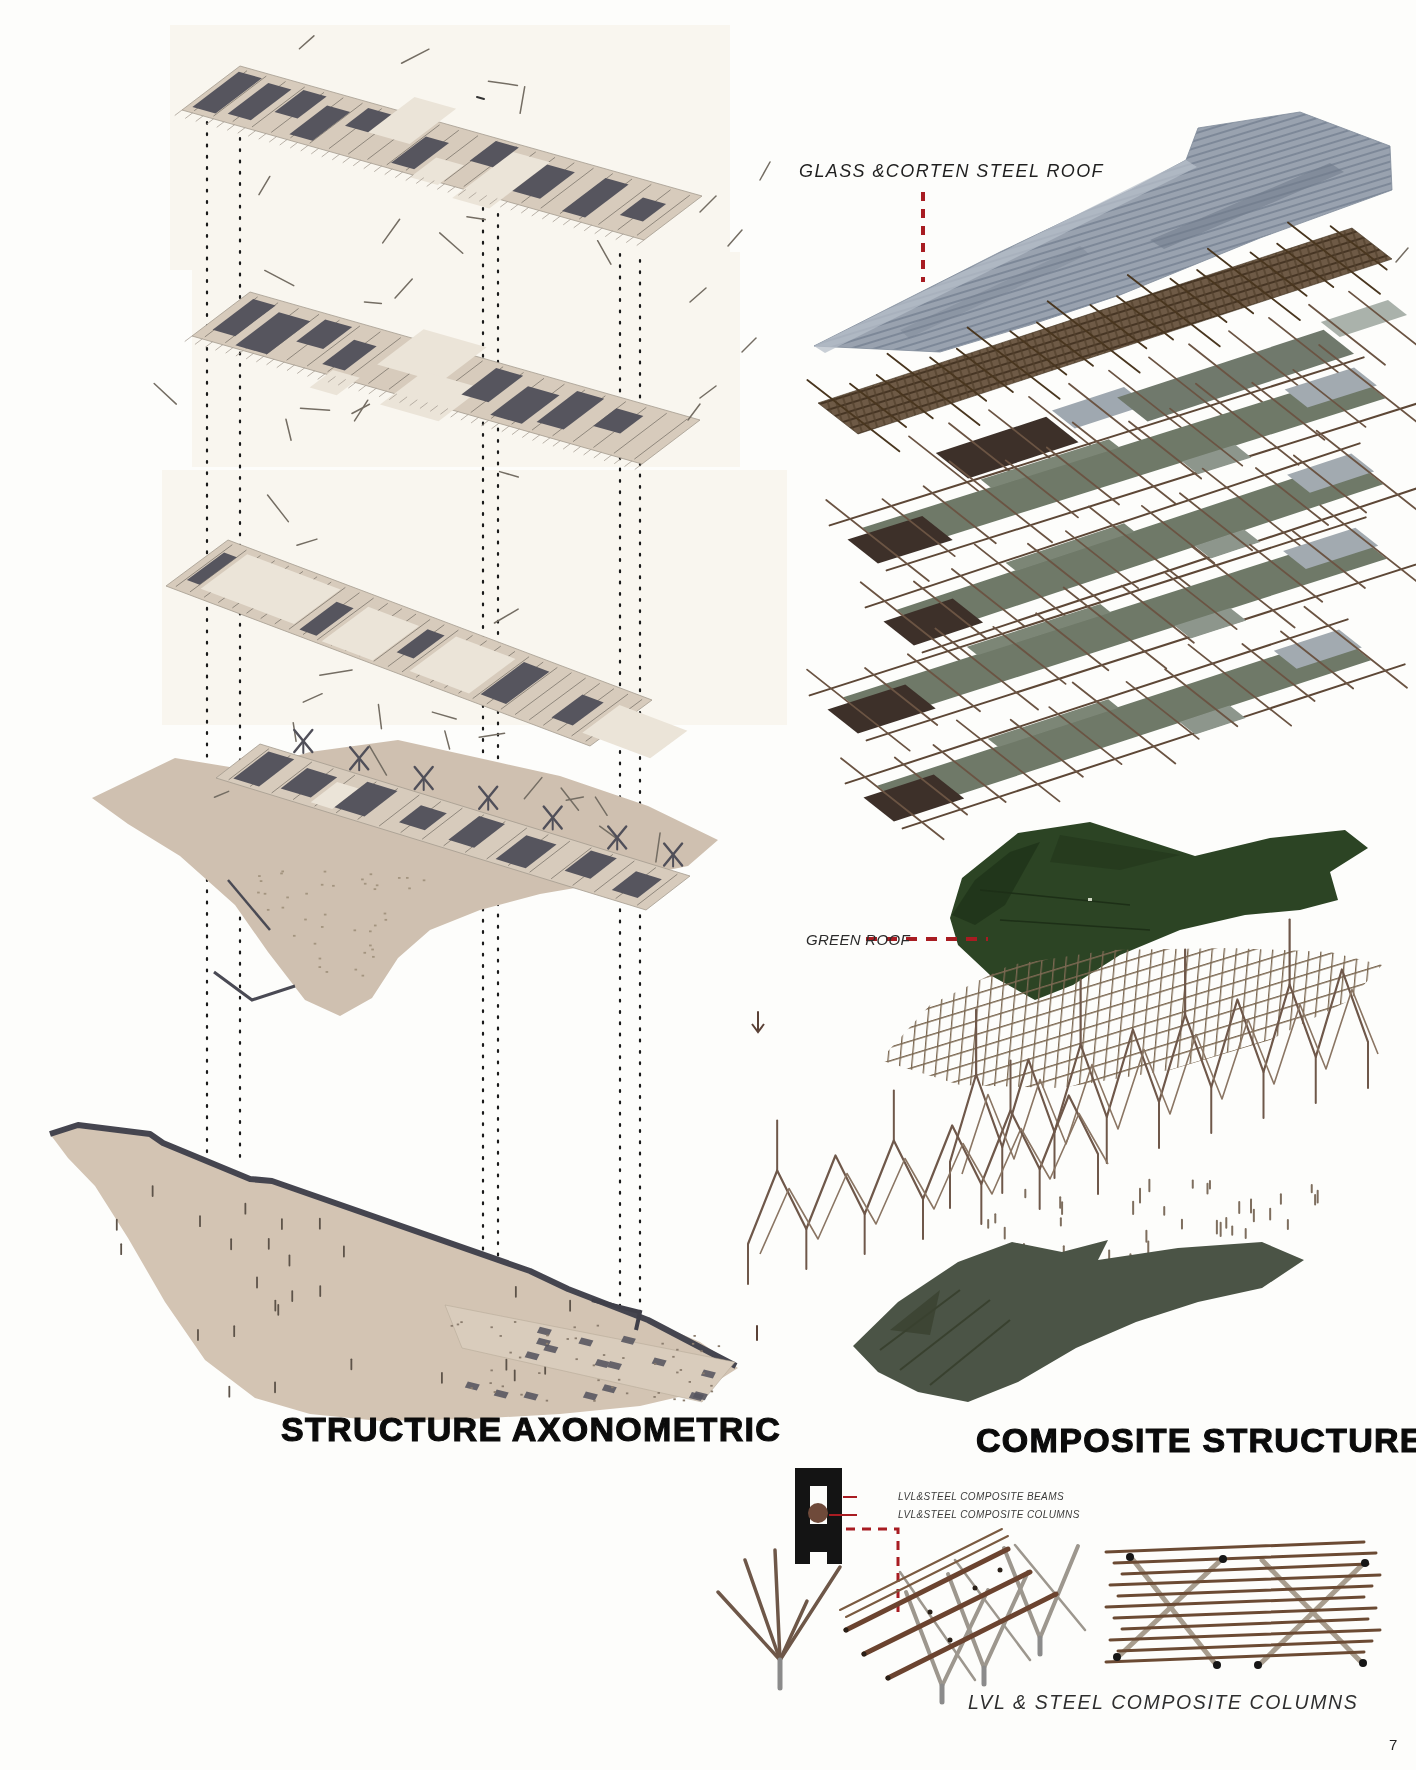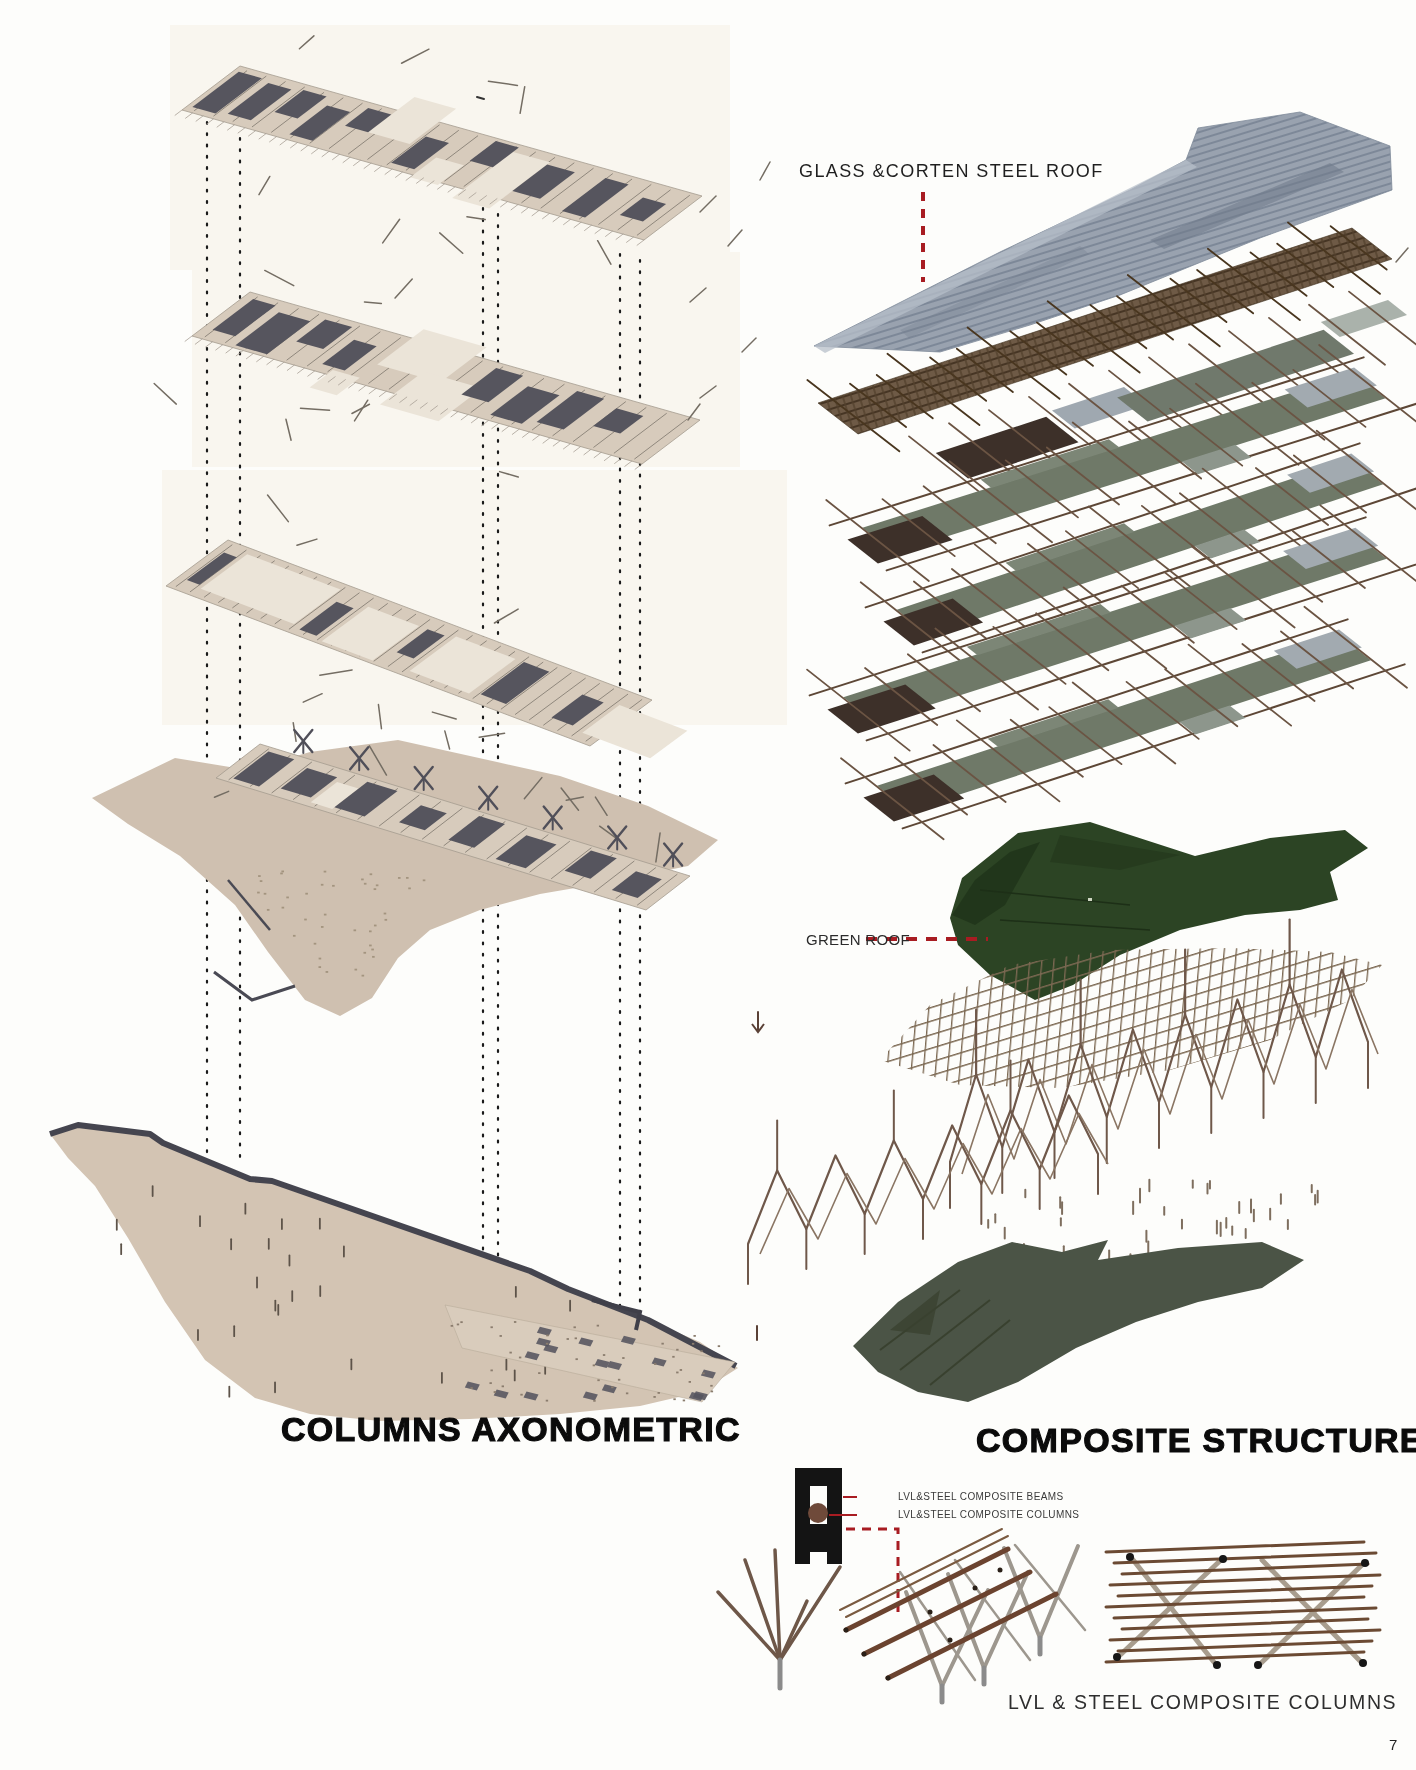--- a/index.html
+++ b/index.html
@@ -1,19 +1,19 @@
 <!DOCTYPE html>
 <html><head>
 <meta charset="utf-8">
 <style>
   html,body{margin:0;padding:0;background:#ffffff;}
   .page{position:relative;width:1416px;height:1770px;background:#fdfdfb;overflow:hidden;
         font-family:"Liberation Sans",sans-serif;}
   svg{position:absolute;left:0;top:0;}
-  .lbl{position:absolute;font-family:"Liberation Sans",sans-serif;color:#2b2b2b;white-space:nowrap;letter-spacing:1px;}
+  .lbl{position:absolute;font-family:"Liberation Sans",sans-serif;color:#2b2b2b;white-space:nowrap;letter-spacing:1px;font-style:italic;}
   .lbl-big{font-size:18px;letter-spacing:1.4px;color:#1f1f1f;}
   .lbl-small{font-size:10px;letter-spacing:.4px;color:#3a3a3a;padding-left:37px;}
   .lbl-caption{font-size:19.5px;letter-spacing:1.6px;color:#2e2e2e;}
   .title{position:absolute;font-family:"Liberation Sans",sans-serif;font-weight:bold;color:#0b0b0b;
          white-space:nowrap;font-size:34px;letter-spacing:1.3px;-webkit-text-stroke:1.1px #0b0b0b;}
   .pagenum{position:absolute;font-size:15px;color:#222;font-family:"Liberation Sans",sans-serif;}
 </style>
 </head>
 <body>
 
@@ -805,25 +805,25 @@
         <line x1="700" y1="398" x2="716" y2="386" stroke="#746d63" stroke-width="1.5" stroke-linecap="round"></line>
         <line x1="1396" y1="262" x2="1408" y2="248" stroke="#746d63" stroke-width="1.5" stroke-linecap="round"></line>
         <line x1="688" y1="420" x2="700" y2="404" stroke="#746d63" stroke-width="1.5" stroke-linecap="round"></line>
       </g>
 </svg>
 
 <div class="lbl lbl-big" style="left:799px;top:161px;">GLASS &amp;CORTEN STEEL ROOF</div>
 
 <div class="lbl" style="left:806px;top:931px;font-size:15px;letter-spacing:.3px;">GREEN ROOF</div>
 
-<div class="title" style="left:281px;top:1410px;">COLUMNS AXONOMETRIC</div>
+<div class="title" style="left:281px;top:1410px;">STRUCTURE AXONOMETRIC</div>
 
 <div class="title" style="left:976px;top:1421px;">COMPOSITE STRUCTURE</div>
 
 <div class="lbl lbl-small" style="left:861px;top:1491px;">LVL&amp;STEEL COMPOSITE BEAMS</div>
 
 <div class="lbl lbl-small" style="left:861px;top:1509px;">LVL&amp;STEEL COMPOSITE COLUMNS</div>
 
-<div class="lbl lbl-caption" style="left:1008px;top:1691px;">LVL &amp; STEEL COMPOSITE COLUMNS</div>
+<div class="lbl lbl-caption" style="left:968px;top:1691px;">LVL &amp; STEEL COMPOSITE COLUMNS</div>
 
 <div class="pagenum" style="left:1389px;top:1736px;">7</div>
 
 </div>
 
 </body></html>

